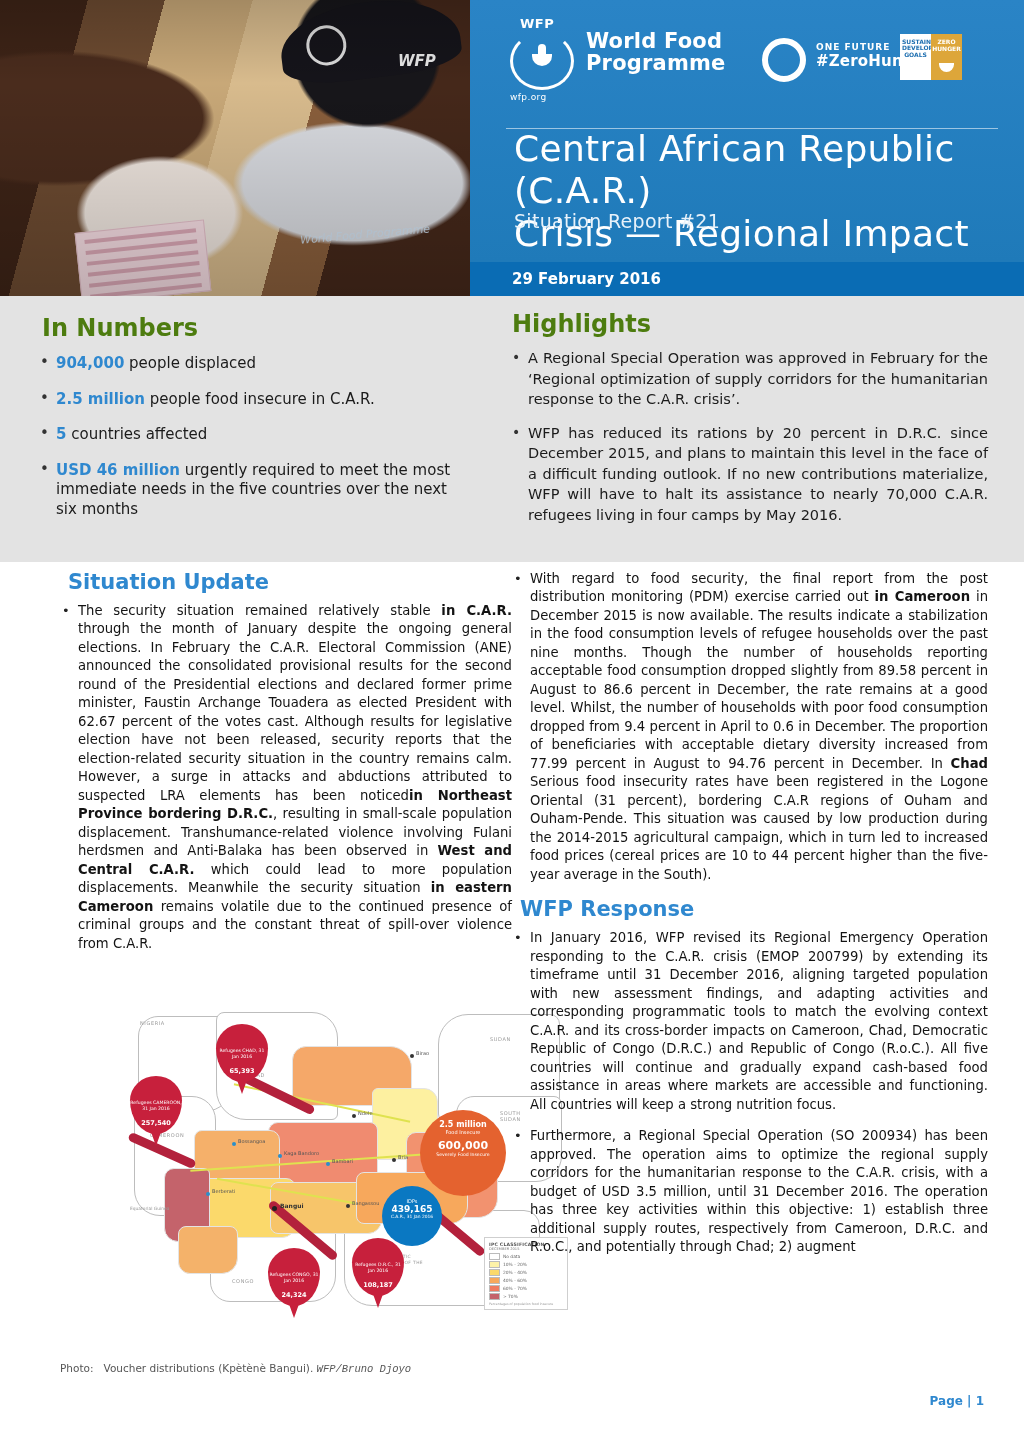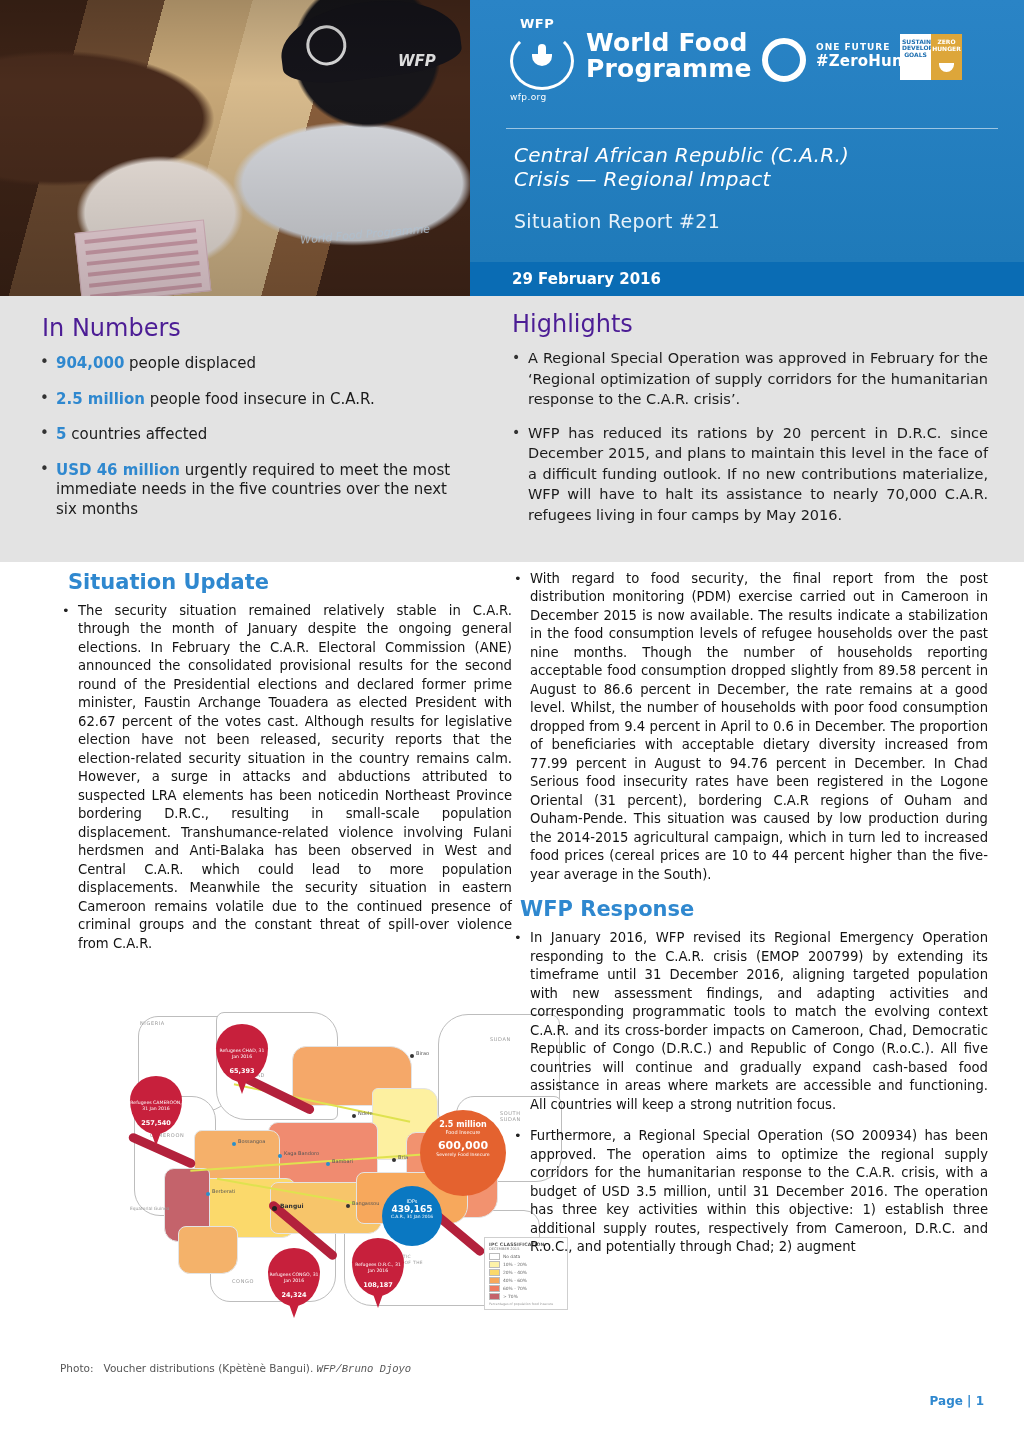--- a/index.html
+++ b/index.html
@@ -44,43 +44,43 @@
     background:linear-gradient(180deg,#2a84c6 0%, #1f7ab9 100%);
   }
   .logo-row { position:absolute; left:0; top:0; width:554px; height:120px; }
   .wfp-logo { position:absolute; left:36px; top:18px; width:72px; height:84px; }
   .wfp-logo .wfpword { position:absolute; left:14px; top:-2px; color:#fff; font-weight:bold; font-size:13px; letter-spacing:.5px; }
   .wfp-logo .wreath { position:absolute; left:4px; top:14px; width:64px; height:58px; border:3px solid #fff; border-radius:50%; border-top-color:transparent; }
   .wfp-logo .cupimg { position:absolute; left:24px; top:26px; width:24px; height:26px; }
   .wfp-logo .cupimg:before { content:""; position:absolute; left:2px; top:10px; width:20px; height:12px; background:#fff; border-radius:0 0 10px 10px; }
   .wfp-logo .cupimg:after { content:""; position:absolute; left:8px; top:0; width:8px; height:10px; background:#fff; border-radius:4px 4px 0 0; }
   .wfp-logo .dotorg { position:absolute; left:4px; top:74px; color:#fff; font-size:9px; letter-spacing:.4px; }
-  .wfp-name { position:absolute; left:116px; top:30px; color:#fff; font-weight:bold; font-size:25px; line-height:1.05; letter-spacing:.2px; }
+  .wfp-name { position:absolute; left:116px; top:30px; color:#fff; font-weight:bold; font-size:21px; line-height:1.05; letter-spacing:.2px; }
 
   .zero-logo { position:absolute; left:292px; top:36px; width:176px; height:52px; }
   .zero-ring { position:absolute; left:0; top:2px; width:44px; height:44px; border:6px solid #fff; border-radius:50%; }
   .zero-txt { position:absolute; left:54px; top:6px; color:#fff; }
   .zero-txt .l1 { font-size:9px; letter-spacing:1px; font-weight:bold; }
   .zero-txt .l2 { font-size:15px; letter-spacing:.2px; font-weight:bold; }
 
   .sdg-logo { position:absolute; left:430px; top:34px; width:62px; height:46px; display:flex; }
   .sdg-left { width:31px; background:#fff; color:#1e6fb0; font-size:6px; font-weight:bold; line-height:1.05; padding:5px 2px; text-align:center; }
   .sdg-right { width:31px; background:#dda63a; position:relative; color:#fff; font-size:6px; font-weight:bold; text-align:center; padding-top:4px; }
   .sdg-right:after { content:""; position:absolute; left:8px; bottom:8px; width:15px; height:9px; background:#fff; border-radius:0 0 9px 9px; }
 
   .hdr-rule { position:absolute; left:36px; top:128px; width:492px; height:1px; background:rgba(255,255,255,.55); }
-  .hdr-title { position:absolute; left:44px; top:144px; width:500px; color:#fff; font-size:20px; line-height:1.18; letter-spacing:.3px;font-style:italic; }
+  .hdr-title { position:absolute; left:44px; top:128px; width:500px; color:#fff; font-size:36px; line-height:1.18; letter-spacing:.3px; }
   .hdr-sub { position:absolute; left:44px; top:210px; color:#e8f2fa; font-size:19px; letter-spacing:.3px; }
 
   .datebar { position:absolute; left:470px; top:262px; width:554px; height:34px; background:#0a6cb4; }
   .datebar span { position:absolute; left:42px; top:8px; color:#fff; font-size:15px; font-weight:bold; }
 
   
   .greyband { position:absolute; left:0; top:296px; width:1024px; height:266px; background:#e3e3e3; }
-  .h-blue { color:#4c1d95; font-weight:normal; }
+  .h-blue { color:#4d7c0f; font-weight:bold; }
 
   .innumbers { position:absolute; left:40px; top:18px; width:420px; }
   .innumbers h2 { margin:0 0 12px 2px; font-size:24px; }
   .innumbers ul { margin:0; padding:0; list-style:none; }
   .innumbers li { position:relative; padding-left:16px; margin-bottom:16px; font-size:15px; color:#1b1b1b; line-height:1.3; }
   .innumbers li:before { content:"\2022"; position:absolute; left:0; top:-1px; color:#333; font-size:15px; }
   .num { color:#2f88cf; font-weight:bold; }
 
   .highlights { position:absolute; left:512px; top:14px; width:476px; }
   .highlights h2 { margin:0 0 10px 0; font-size:24px; }
@@ -89,21 +89,21 @@
   .highlights li:before { content:"\2022"; position:absolute; left:0; top:0; color:#333; font-size:14px; }
 
   
   .body { position:absolute; left:0; top:562px; width:1024px; height:887px; background:#fff; }
   .colL { position:absolute; left:60px; top:8px; width:452px; }
   .colR { position:absolute; left:512px; top:8px; width:476px; }
   .sec-h { font-size:21px; font-weight:bold; color:#2f88cf; margin:0 0 8px 8px; }
   .blist { margin:0; padding:0; list-style:none; }
   .blist li { position:relative; padding-left:18px; margin-bottom:13px; font-size:13.2px; line-height:1.40; color:#131313; text-align:justify; }
   .blist li:before { content:"\2022"; position:absolute; left:2px; top:0; color:#222; font-size:13px; }
-  .b { font-weight:normal;margin-top:31px; }
+  .b { font-weight:bold;margin-top:31px; }
 
   
   .mapwrap { position:absolute; left:60px; top:440px; width:452px; height:358px; }
   .mapimg { position:absolute; left:0; top:0; width:452px; height:318px; background:#fff; overflow:hidden; }
   .mp { position:absolute; }
   .cntr { position:absolute; }
   .pin { position:absolute; width:52px; height:58px; background:#c7203c; border-radius:50% 50% 50% 50% / 42% 42% 58% 58%; }
   .pin:after { content:""; position:absolute; left:21px; bottom:-12px; border-left:5px solid transparent; border-right:5px solid transparent; border-top:14px solid #c7203c; }
   .pin b { position:absolute; left:0; top:12px; width:52px; text-align:center; color:#fff; font-size:6.5px; line-height:1.25; font-weight:bold;margin-top:31px; }
   .pin i { position:absolute; left:0; top:24px; width:52px; text-align:center; color:#fff; font-size:4.6px; line-height:1.25; font-style:normal; }

